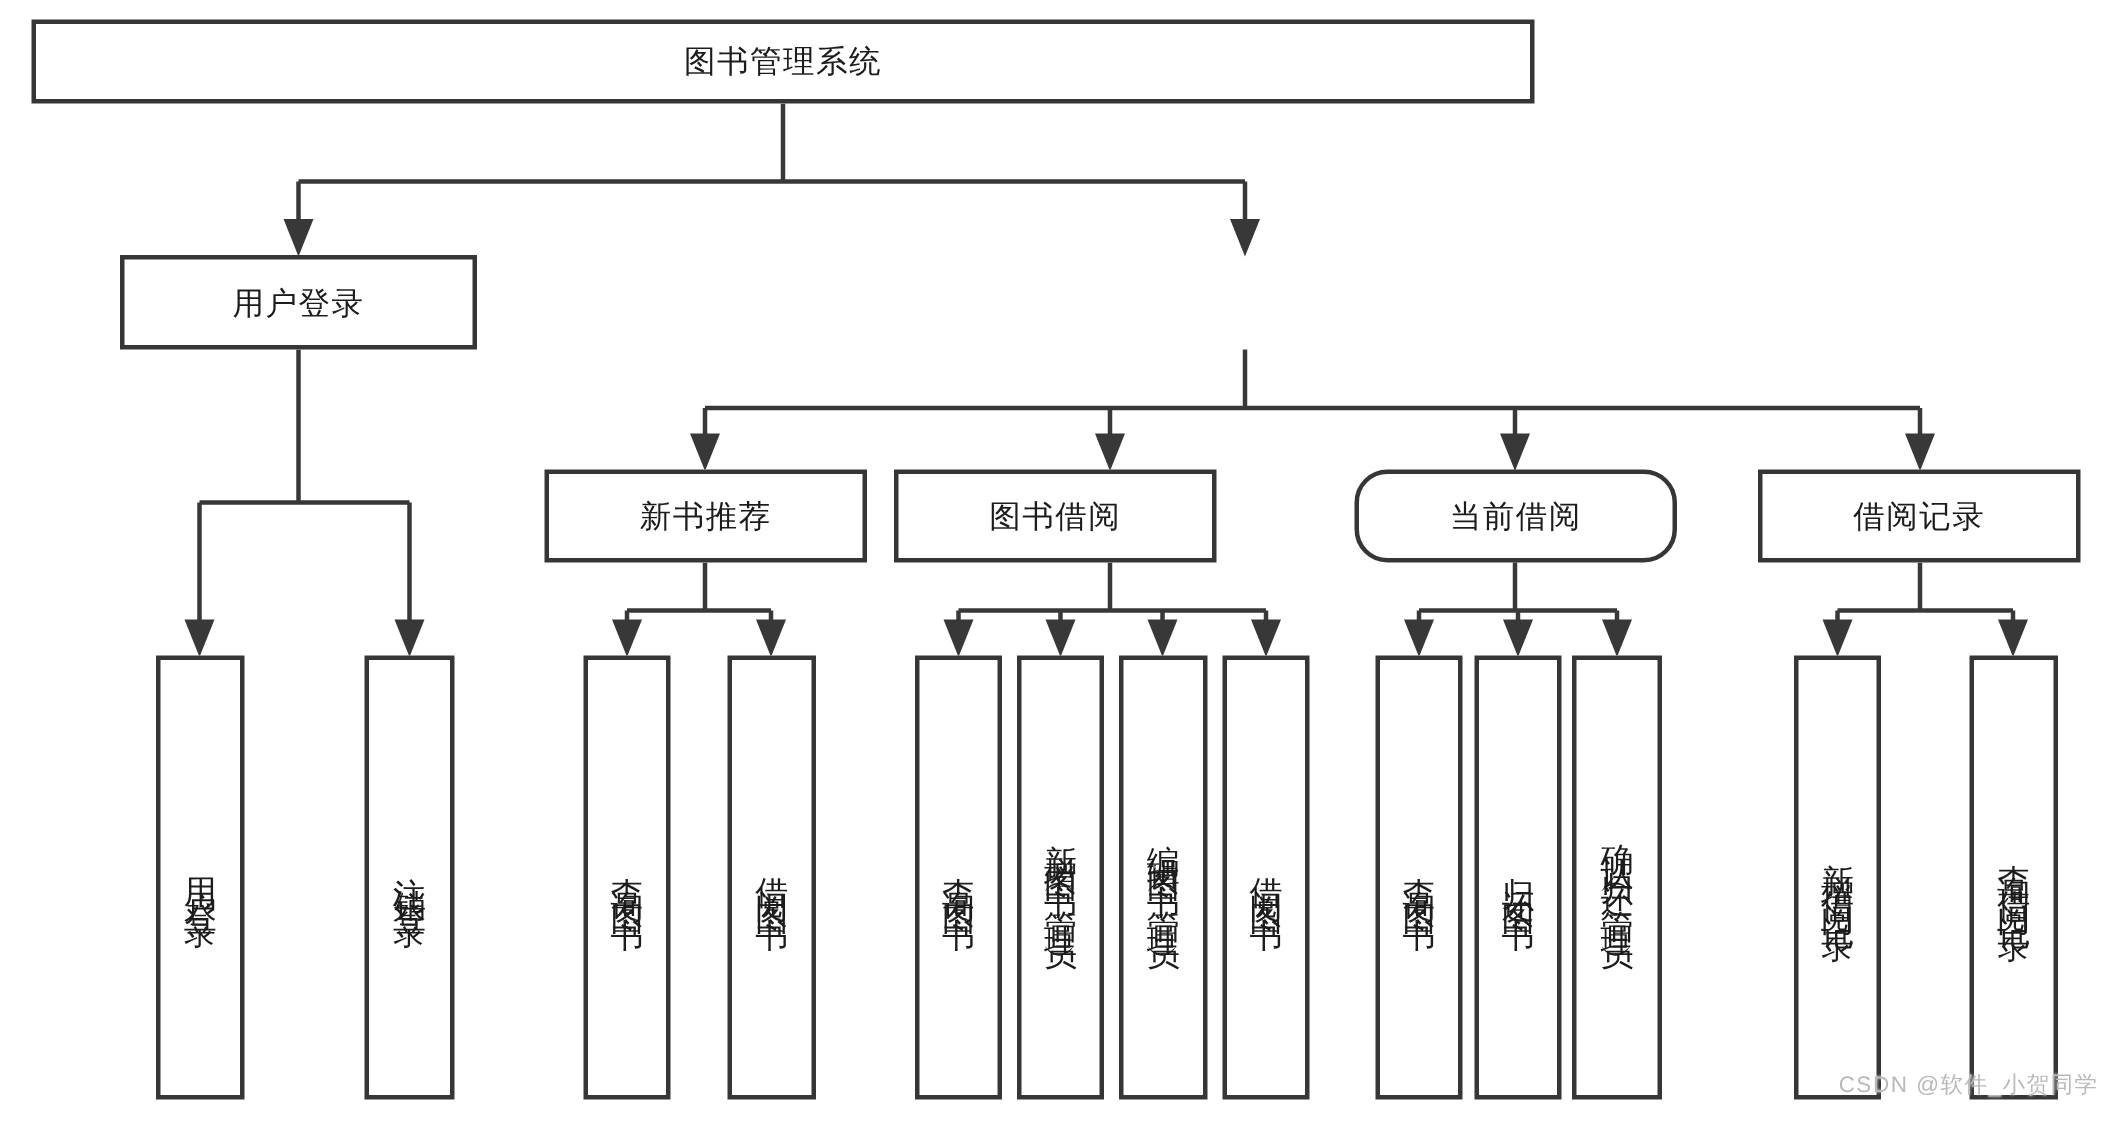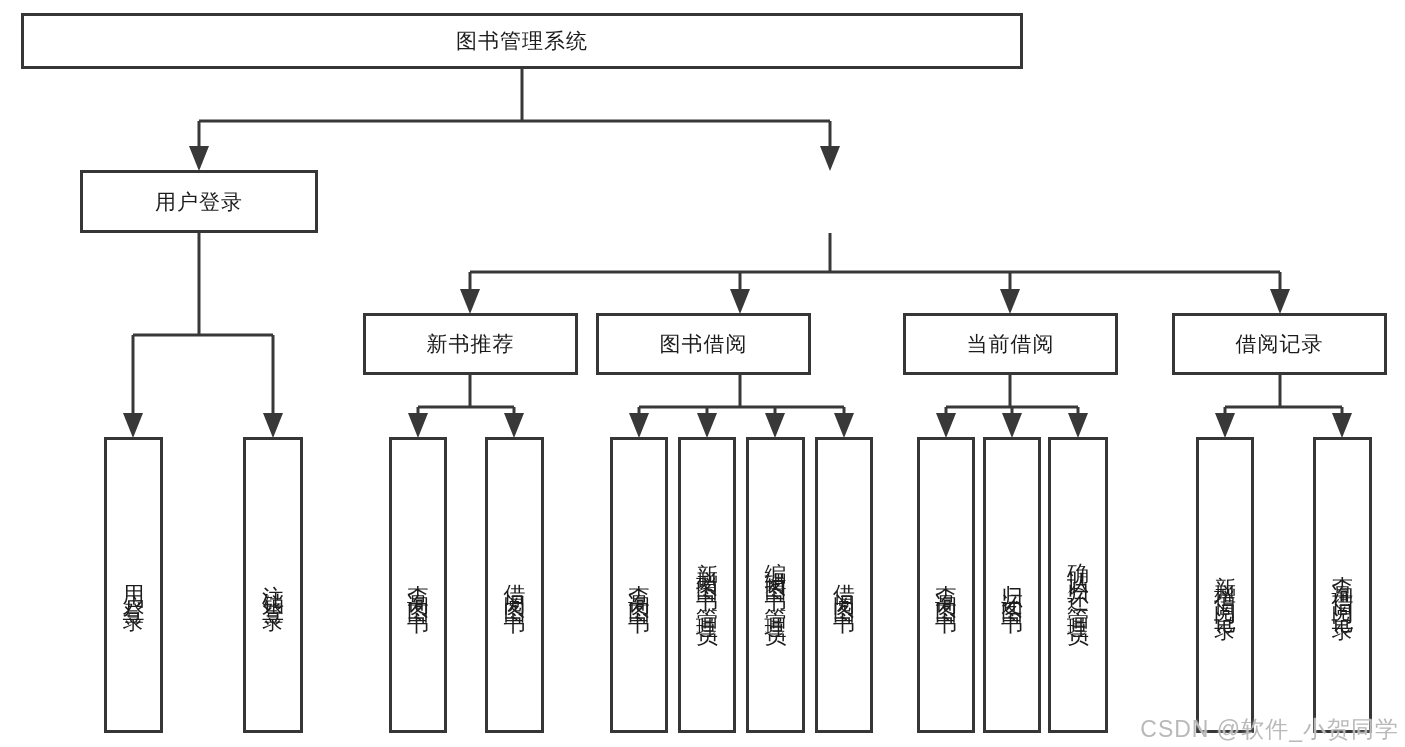--- a/index.html
+++ b/index.html
@@ -37,42 +37,42 @@
   }
   
   .n-root  { left: 21px;  top: 13px;  width: 1002px; height: 56px; }
   
   .n-login { left: 80px;  top: 170px; width: 238px;  height: 63px; }
   .n-mgmt  { left: 712px; top: 170px; width: 236px;  height: 63px; }
   
   .n-l3    { top: 313px; width: 215px; height: 62px; }
   .n-new   { left: 363px;  }
   .n-borrow{ left: 596px;  }
-  .n-cur   { left: 903px;  }
+  .n-cur   { left: 903px; border-radius: 22px;  }
   .n-rec   { left: 1172px; }
   
   .leaf { top: 437px; height: 296px; width: 59px; }
   .lf-a1 { left: 104px; width: 59px; }
   .lf-a2 { left: 243px; width: 60px; }
   .lf-b1 { left: 389px; width: 58px; }
   .lf-b2 { left: 485px; width: 59px; }
   .lf-c1 { left: 610px; width: 58px; }
   .lf-c2 { left: 678px; width: 58px; }
   .lf-c3 { left: 746px; width: 59px; }
   .lf-c4 { left: 815px; width: 58px; }
   .lf-d1 { left: 917px; width: 58px; }
   .lf-d2 { left: 983px; width: 58px; }
   .lf-d3 { left: 1048px; width: 60px; }
   .lf-e1 { left: 1196px; width: 58px; }
   .lf-e2 { left: 1313px; width: 59px; }
   #watermark {
     position: absolute;
     right: 6px;
     top: 714px;
-    font-size: 23px;
+    font-size: 15px;
     color: #b9b9b9;
     letter-spacing: 1px;
     z-index: 5;
     text-shadow: 0 0 2px #ffffff;
   }
 </style>
 </head>
 <body>
 
 <div id="canvas">

